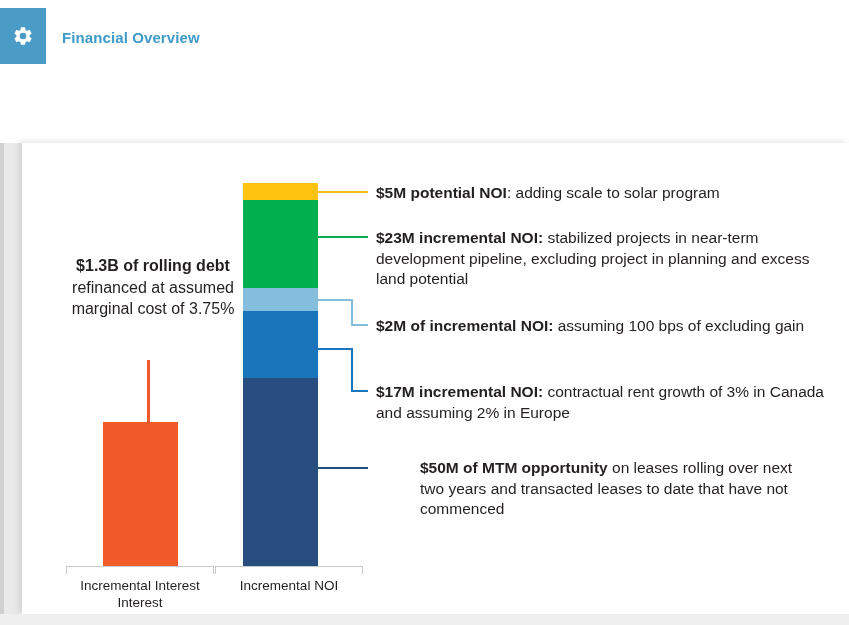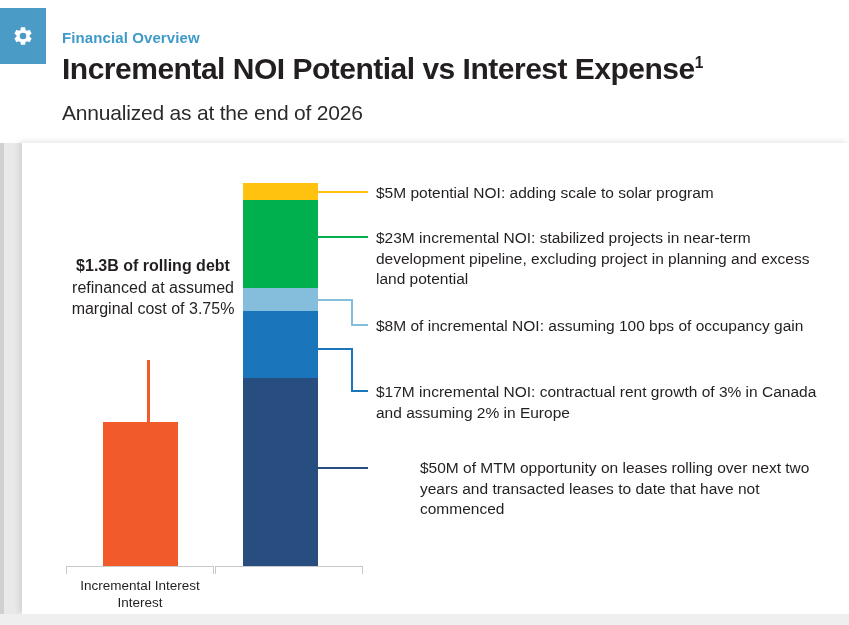--- a/index.html
+++ b/index.html
@@ -133,21 +133,21 @@
     line-height: 1.25;
   }
 
   
   .anno {
     position: absolute;
     font-size: 15.5px;
     line-height: 1.33;
     color: #231f20;
   }
-  .anno b { font-weight: normal; }
+  .anno b { font-weight: bold; }
 
   .left-anno {
     position: absolute;
     left: 40px;
     top: 255px;
     width: 226px;
     text-align: center;
     font-size: 16px;
     line-height: 1.35;
     color: #231f20;
@@ -170,23 +170,21 @@
   <div class="gear-tile">
     <span>
       <svg width="22" height="22" viewBox="0 0 24 24" aria-hidden="true">
         <path fill="#ffffff" d="M19.14 12.94a7.5 7.5 0 0 0 .05-.94 7.5 7.5 0 0 0-.05-.94l2.03-1.58a.49.49 0 0 0 .12-.61l-1.92-3.32a.49.49 0 0 0-.59-.22l-2.39.96a7.05 7.05 0 0 0-1.62-.94l-.36-2.54a.48.48 0 0 0-.48-.41h-3.84a.48.48 0 0 0-.48.41l-.36 2.54c-.59.24-1.13.56-1.62.94l-2.39-.96a.49.49 0 0 0-.59.22L2.73 8.87a.49.49 0 0 0 .12.61l2.03 1.58c-.04.31-.06.63-.06.94 0 .31.02.63.06.94l-2.03 1.58a.49.49 0 0 0-.12.61l1.92 3.32c.12.21.37.3.59.22l2.39-.96c.5.38 1.03.7 1.62.94l.36 2.54c.04.24.24.41.48.41h3.84c.24 0 .44-.17.48-.41l.36-2.54c.59-.24 1.12-.56 1.62-.94l2.39.96c.22.08.47-.01.59-.22l1.92-3.32a.49.49 0 0 0-.12-.61l-2.03-1.58ZM12 15.6A3.6 3.6 0 1 1 12 8.4a3.6 3.6 0 0 1 0 7.2Z"></path>
       </svg>
     </span>
   </div>
 
   <div class="eyebrow">Financial Overview</div>
 
-  <div class="page-title"><span>Incremental NOI Potential vs Interest Expense</span><sup>1</sup></div>
-
-  <div class="page-subtitle">Annualized as at the end of 2026</div>
+
 </div>
 
 <div class="left-strip"></div>
 <div class="left-strip-edge"></div>
 <div class="card"></div>
 <div class="card-bottom-strip"></div>
 
 <div class="plot">
 
   <div class="whisker" style="left:147px; top:360px; height:62px; background:#f15a29;"></div>
@@ -212,25 +210,28 @@
 
   <div class="leader-h" style="left:318px; top:467px; width:50px; background:#274e7f;"></div>
 
   <div class="tick-bracket" style="left:66px; top:566px; width:148px; height:8px;"></div>
   <div class="tick-bracket" style="left:215px; top:566px; width:148px; height:8px;"></div>
 
   <div class="axis-label" style="left:66px; top:578px; width:148px;">
     <span>Incremental Interest</span><br>
     <span>Interest</span>
   </div>
+  <div class="axis-label" style="left:215px; top:578px; width:148px;">
+    <span>Incremental NOI</span>
+  </div>
 </div>
 
 <div class="left-anno"><b>$1.3B of rolling debt</b><span> refinanced at assumed marginal cost of 3.75%</span></div>
 
 <div class="anno" style="left:376px; top:183px; width:466px;"><b>$5M potential NOI</b><span>: adding scale to solar program</span></div>
 
 <div class="anno" style="left:376px; top:228px; width:460px;"><b>$23M incremental NOI:</b><span> stabilized projects in near-term development pipeline, excluding project in planning and excess land potential</span></div>
 
-<div class="anno" style="left:376px; top:316px; width:440px;"><b>$8M of incremental NOI:</b><span> assuming 100 bps of occupancy gain</span></div>
+<div class="anno" style="left:376px; top:316px; width:440px;"><b>$2M of incremental NOI:</b><span> assuming 100 bps of excluding gain</span></div>
 
 <div class="anno" style="left:376px; top:382px; width:460px;"><b>$17M incremental NOI:</b><span> contractual rent growth of 3% in Canada and assuming 2% in Europe</span></div>
 
 <div class="anno" style="left:376px; top:458px; width:400px;margin-left:44px;"><b>$50M of MTM opportunity</b><span> on leases rolling over next two years and transacted leases to date that have not commenced</span></div>
 
 </body></html>

